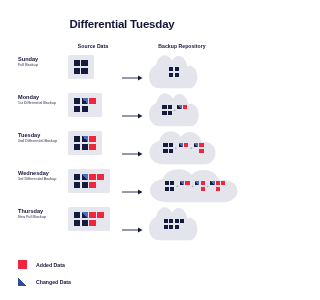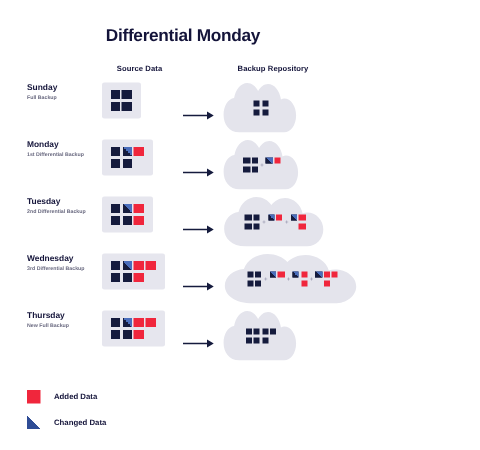--- a/index.html
+++ b/index.html
@@ -74,21 +74,21 @@
   .leg-swatch.added{background:#f0263c;}
   .leg-swatch.changed{
     width:9px;height:9px;background:transparent;
     background-image:linear-gradient(45deg,#2f4d96 50%,transparent 50%);
   }
   .leg-label{font-size:5.2px;font-weight:bold;color:#14143a;}
 </style>
 </head>
 <body>
 
-<div id="title">Differential Monday</div>
+<div id="title">Differential Tuesday</div>
 
 <div id="col-headers">
   <div class="col-head" id="head-source">Source Data</div>
   <div class="col-head" id="head-repo">Backup Repository</div>
 </div>
 
 <div id="rows">
     <div class="row">
       <div class="row-label">
         <div class="day">Sunday</div>

